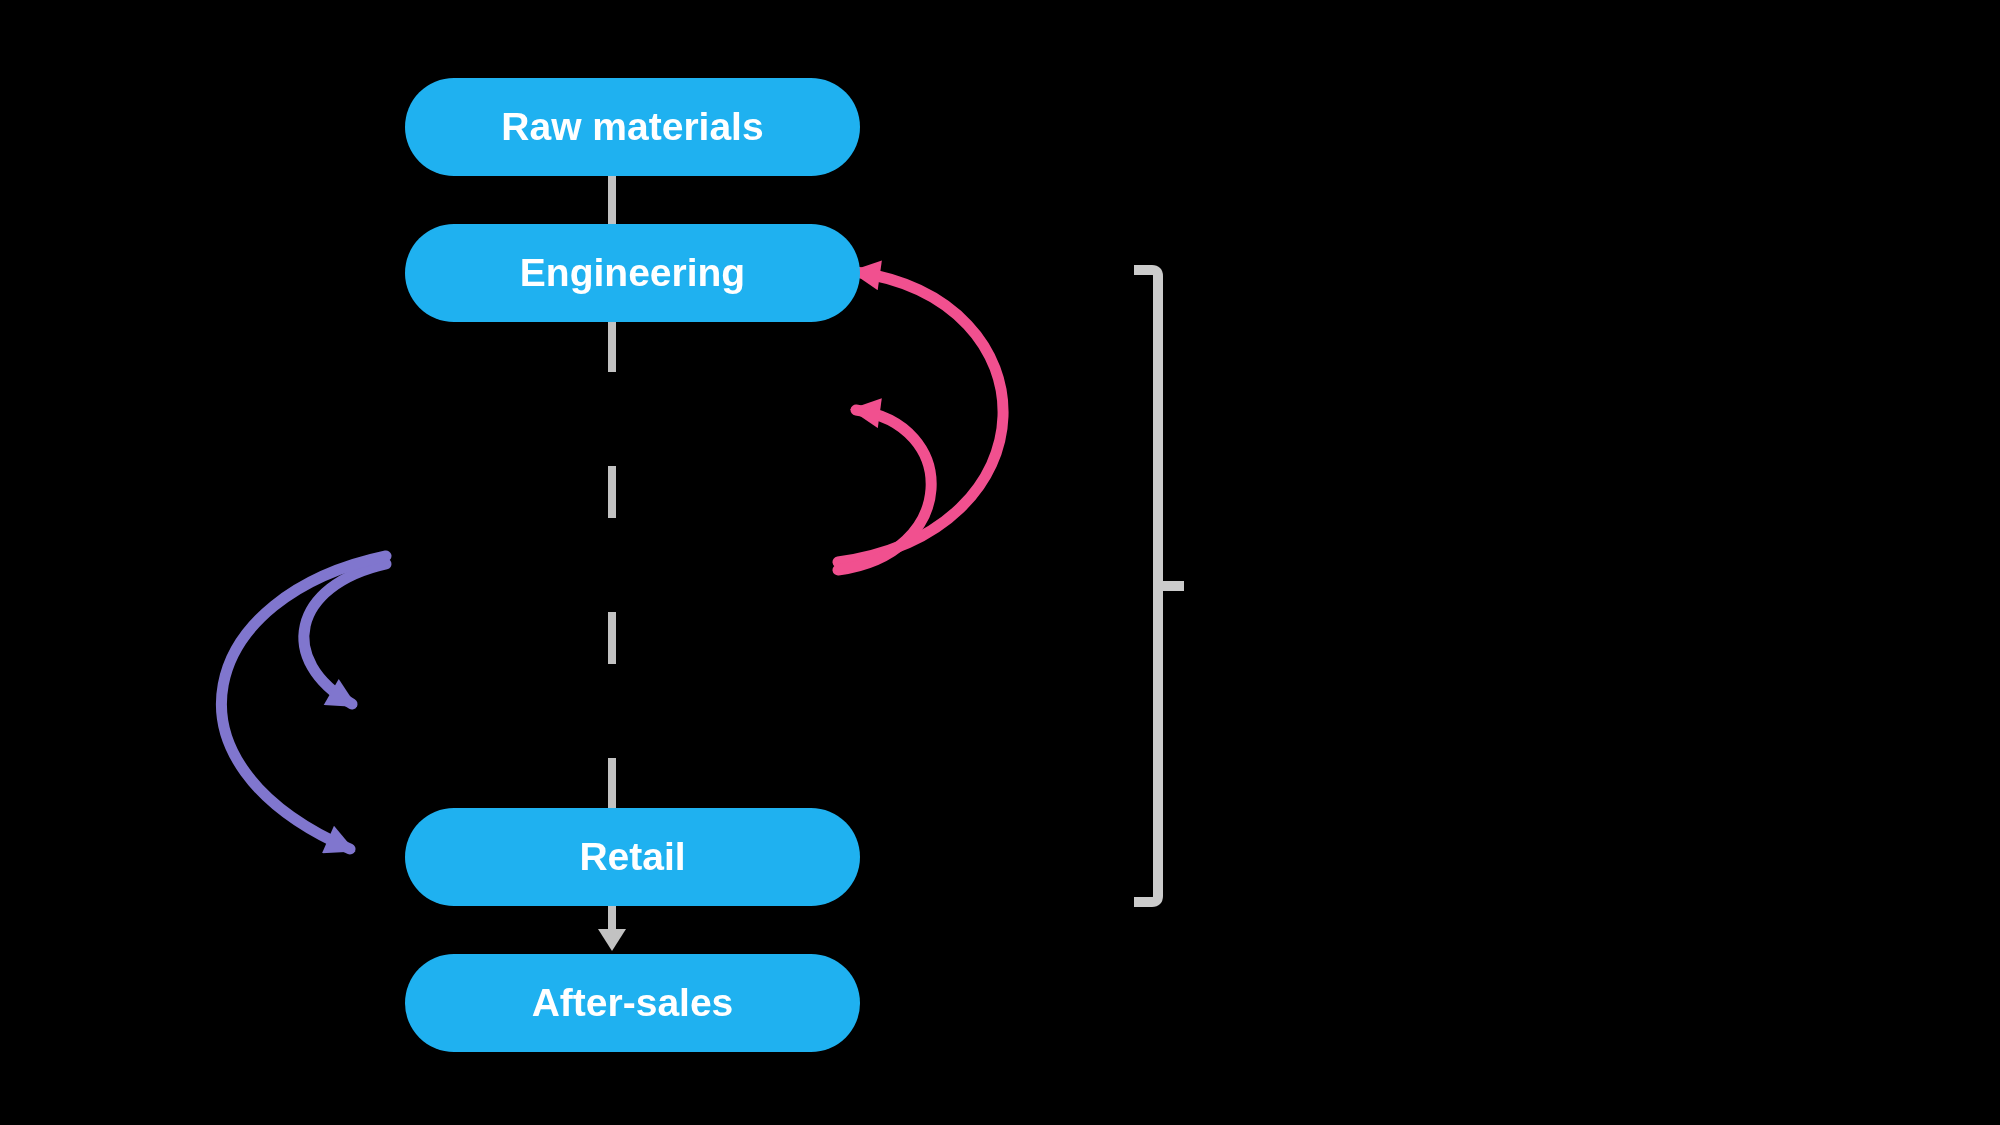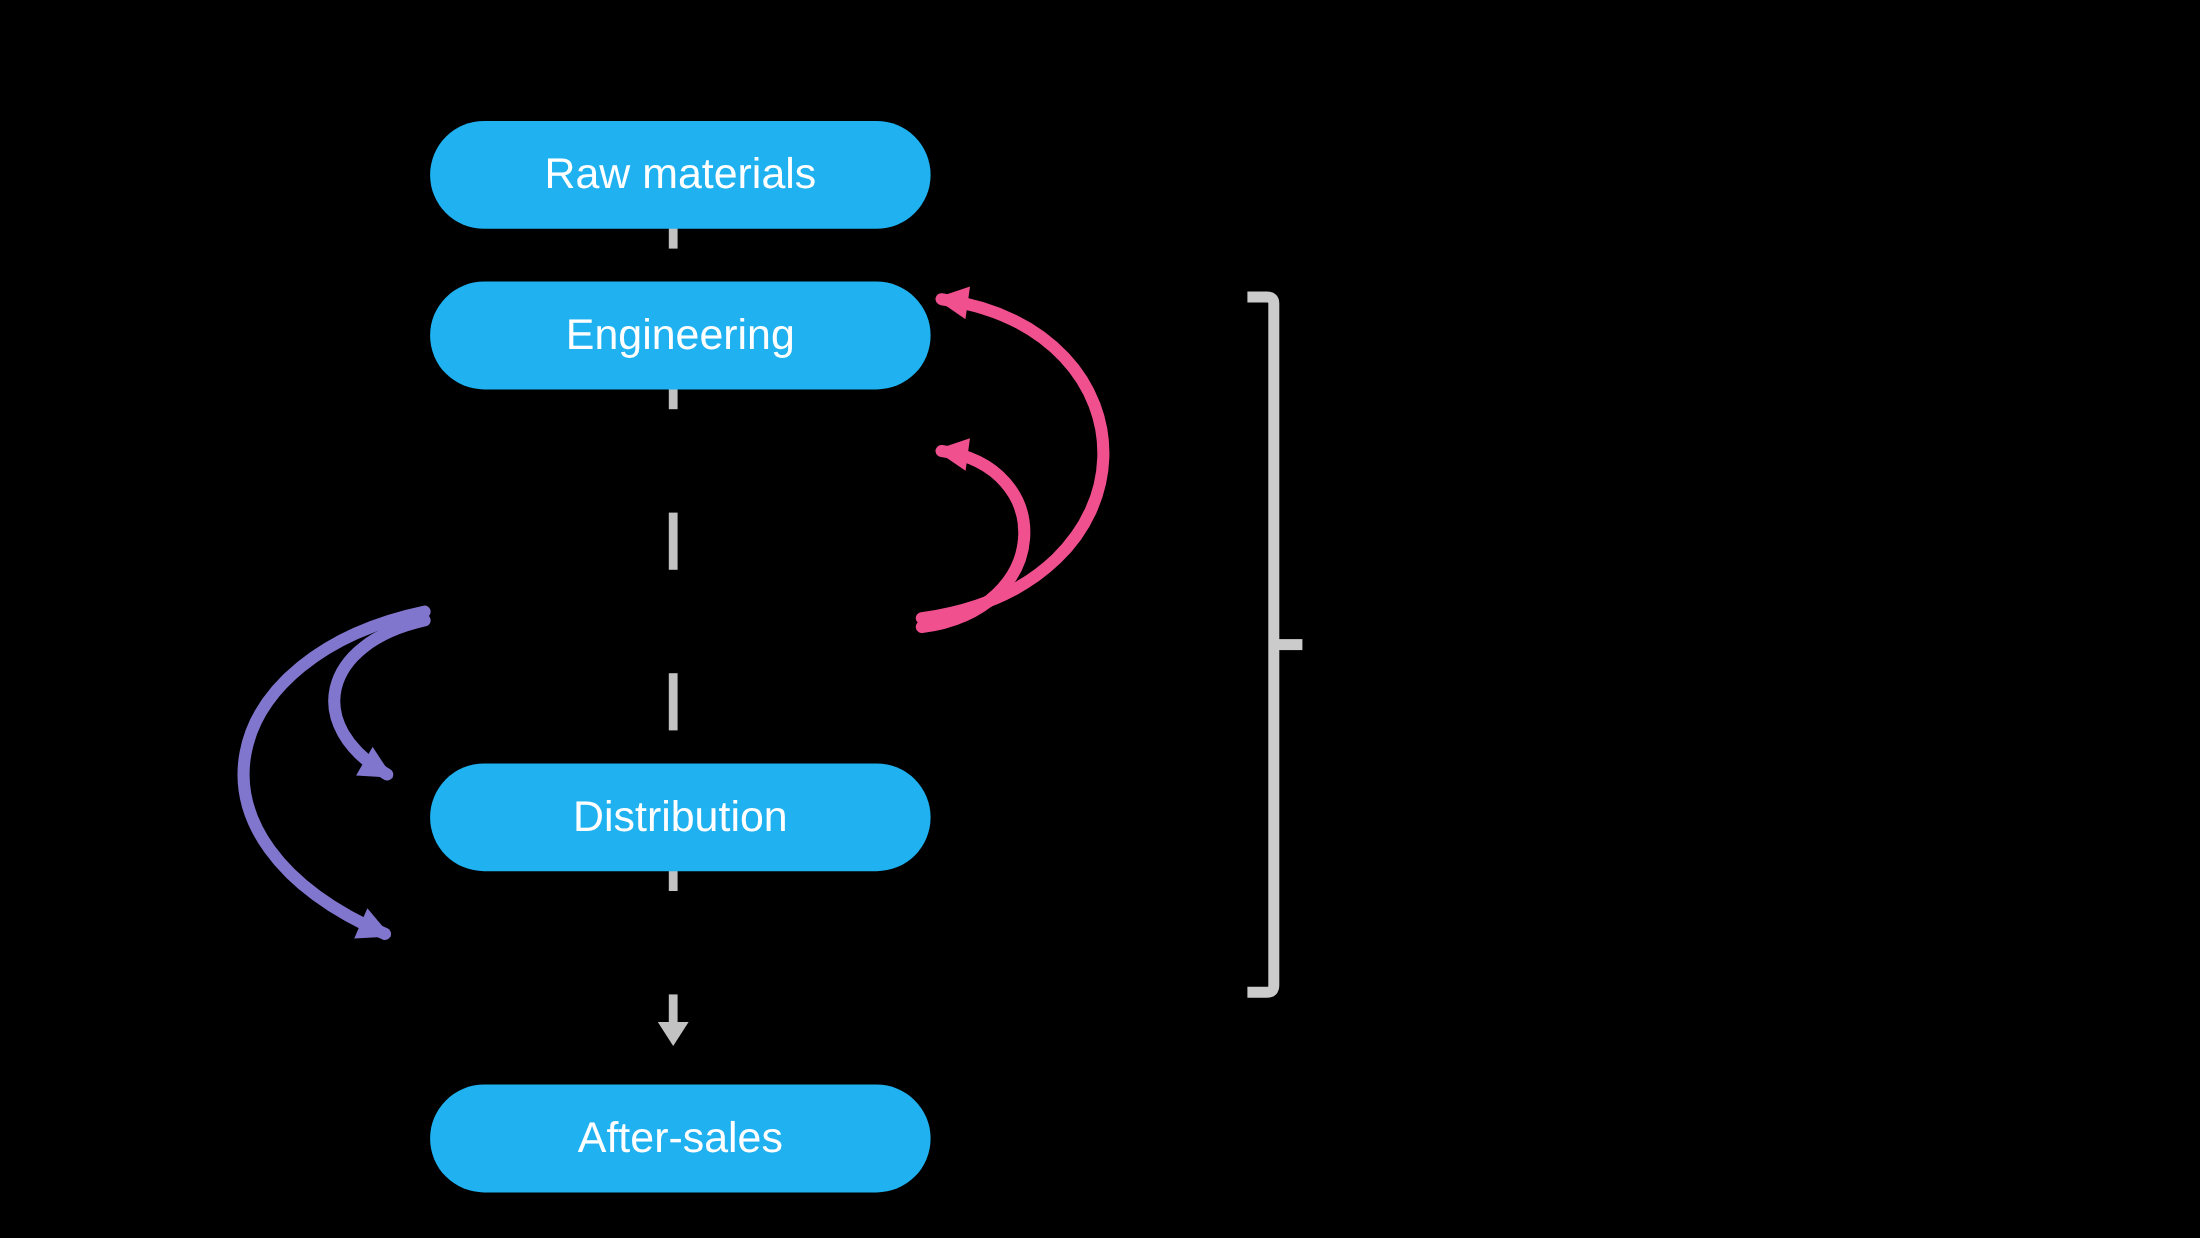--- a/index.html
+++ b/index.html
@@ -47,36 +47,35 @@
   #arrow-pink path { fill: var(--feedback-up-pink, #F1508F); }
   #arrow-purple path { fill: var(--feedback-down-purple, #8076CE); }
   .bracket {
     stroke: var(--bracket-gray, #CBCBCB);
     stroke-width: 10;
     fill: none;
     stroke-linejoin: round;
   }
   .stage {
     position: absolute;
-    left: 391px;
+    left: 405px;
     width: 455px;
     height: 98px;
     box-sizing: border-box;
     padding: 0 38px;
     border-radius: 49px;
     background: var(--box-blue, #1FB1F0);
     color: var(--box-text, #FFFFFF);
     font-size: 39px;
-    font-weight: 400;
+    font-weight: 700;
     line-height: 1.18;
     display: flex;
     align-items: center;
     justify-content: center;
     text-align: center;
-    margin-top: 32px;
   }
   .stage-1 { top: 78px; }
   .stage-2 { top: 224px; }
   .stage-3 { top: 370px; }
   .stage-4 { top: 516px; }
   .stage-5 { top: 662px; }
   .stage-6 { top: 808px; }
   .stage-7 { top: 954px; text-align: right; }
 </style>
 </head>
@@ -111,20 +110,20 @@
     <path class="bracket" d="M1134 270 L1152 270 Q1158 270 1158 276 L1158 896 Q1158 902 1152 902 L1134 902"></path>
     <path class="bracket" d="M1158 586 L1184 586"></path>
   </svg>
 
   <div class="stage stage-1">
     <span>Raw materials</span>
   </div>
   <div class="stage stage-2">
     <span>Engineering</span>
   </div>
-  <div class="stage stage-5">
-    <span>Distribution</span>
+  <div class="stage stage-6">
+    <span>Retail</span>
   </div>
   <div class="stage stage-7">
     <span>After-sales</span>
   </div>
 
 </div>
 
 </body></html>

